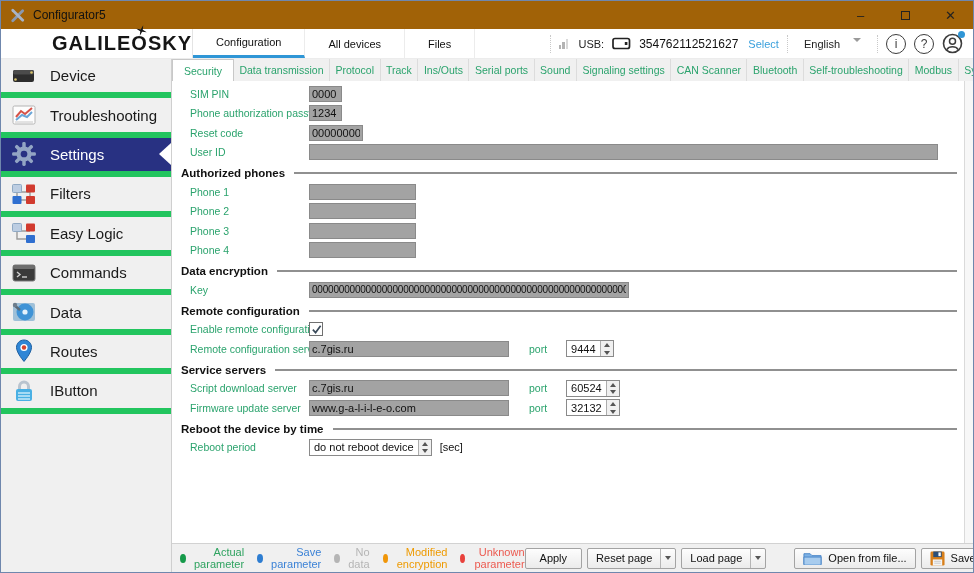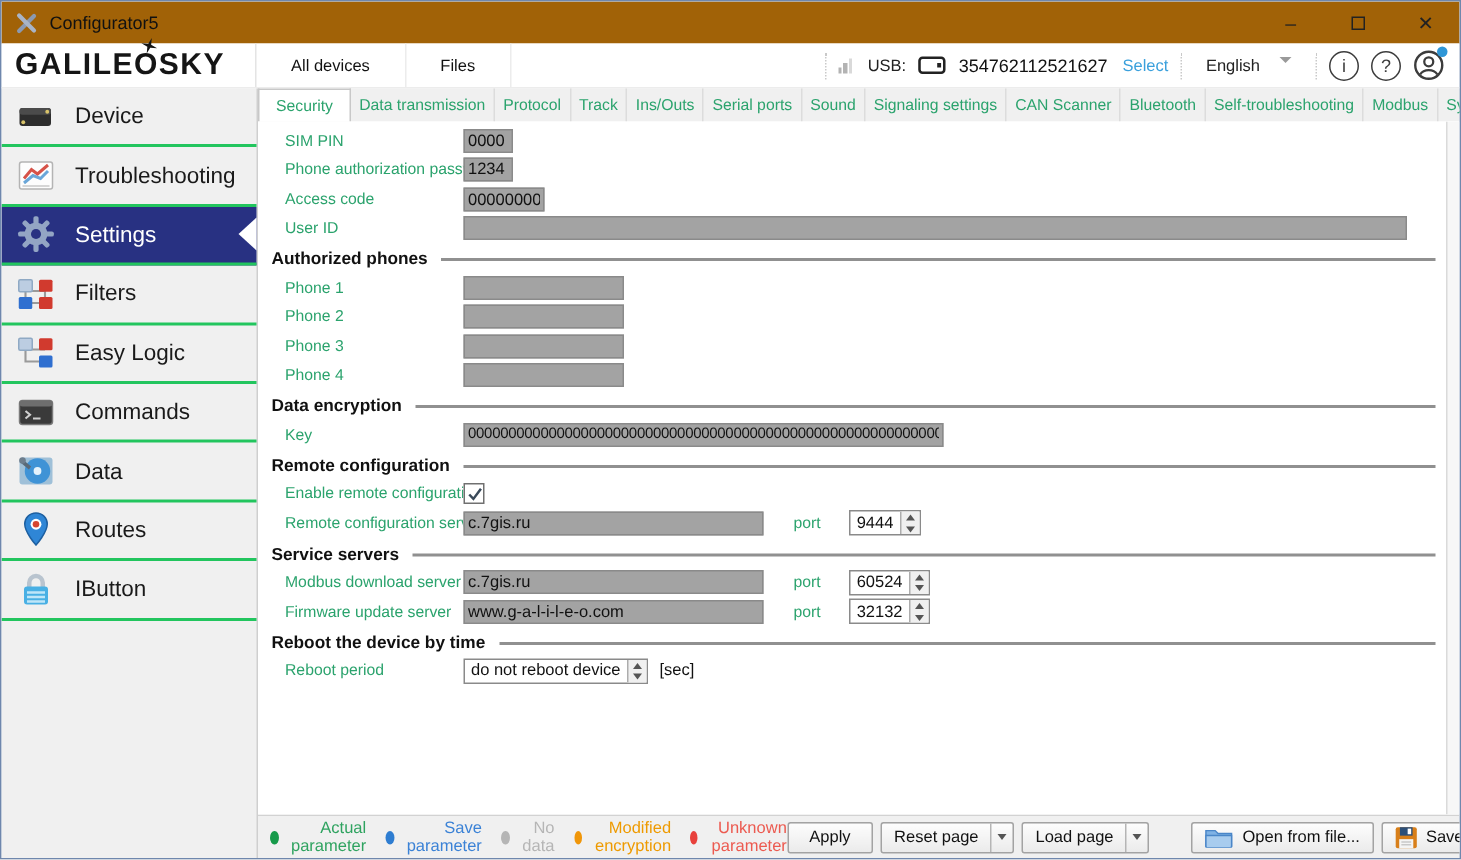--- a/index.html
+++ b/index.html
@@ -10,21 +10,21 @@
   
   .titlebar { height:28px; display:flex; align-items:center; padding-left:9px; background:#a16207; flex:0 0 auto; }
   .titlebar .app-icon { width:15px; height:15px; margin-right:8px; }
   .titlebar .title { font-size:12px; color:#111; }
   .win-controls { margin-left:auto; display:flex; height:28px; }
   .win-btn { width:45px; display:flex; align-items:center; justify-content:center; font-size:13px; color:#222; cursor:default; }
   .maxbox { width:9px; height:9px; border:1px solid #222; display:inline-block; }
 
   
   .header { height:30px; display:flex; align-items:stretch; background:#fff; border-bottom:1px solid #ececec; flex:0 0 auto; }
-  .logo-area { width:170px; flex:0 0 auto; display:flex; align-items:center; padding-left:9px; border-right:1px solid #e4e4e4; }
+  .logo-area { width:192px; flex:0 0 auto; display:flex; align-items:center; padding-left:9px; border-right:1px solid #e4e4e4;justify-content:flex-end; }
   .logo { position:relative; font-weight:bold; font-size:20px; letter-spacing:1px; color:#151515; white-space:nowrap; }
   .logo .o-wrap { position:relative; display:inline-block; }
   .logo .star { position:absolute; top:-7px; left:5px; }
   .main-tabs { display:flex; align-items:stretch; }
   .main-tab { display:flex; align-items:center; padding:0 23px; font-size:11px; color:#111; border-right:1px solid #ececec; position:relative; cursor:default; }
   .main-tab.active { border-bottom:3px solid #2f96d6; }
   .head-right { margin-left:auto; display:flex; align-items:center; padding-right:10px; gap:8px; }
   .vsep { width:1px; height:18px; border-left:1px dotted #c9c9c9; }
   .sigbars { display:flex; align-items:flex-end; gap:1px; height:10px; margin-right:2px; }
   .sigbars span { width:2.5px; background:#b3b3b3; display:block; }
@@ -34,21 +34,21 @@
   .select-link { font-size:11px; color:#3aa0dc; cursor:pointer; margin-left:2px; }
   .lang { display:flex; gap:13px; font-size:11px; color:#222; padding:0 8px; cursor:pointer; }
   .chev-down { width:0; height:0; border-left:4px solid transparent; border-right:4px solid transparent; border-top:4px solid #9a9a9a; }
   .hicon { width:20px; height:20px; border:1.6px solid #3c3c3c; border-radius:50%; display:flex; align-items:center; justify-content:center; font-size:12px; color:#3c3c3c; cursor:pointer; }
   .acct { position:relative; cursor:pointer; display:flex; }
   .acct .notif { position:absolute; top:-2px; right:-2px; width:7px; height:7px; border-radius:50%; background:#2f96d6; }
 
   
   .body { flex:1; display:flex; min-height:0; }
   .sidebar { width:171px; flex:0 0 auto; background:#f0f0f0; border-right:1px solid #cfcfcf; }
-  .side-item { height:39.4px; display:flex; align-items:center; gap:13px; padding-left:9px; border-bottom:2px solid #22c55e; font-size:15px; color:#1a1a1a; position:relative; cursor:pointer; }
+  .side-item { height:39.4px; display:flex; align-items:center; gap:13px; padding-left:9px; border-bottom:6px solid #22c55e; font-size:15px; color:#1a1a1a; position:relative; cursor:pointer; }
   .side-item .ico { width:27px; height:27px; display:flex; align-items:center; justify-content:center; }
   .side-item.active { background:#283182; color:#fff; }
   .side-item.active::after { content:""; position:absolute; right:0; top:50%; margin-top:-11px; width:0; height:0; border-top:11px solid transparent; border-bottom:11px solid transparent; border-right:12px solid #fff; }
 
   .main { flex:1; display:flex; flex-direction:column; min-width:0; }
 
   
   .subtabs { height:22px; background:#f0f0f0; display:flex; align-items:stretch; flex:0 0 auto; }
   .subtab { display:flex; align-items:center; padding:0 5.5px; font-size:10.5px; color:#2ba36d; border-right:1px solid #dcdcdc; cursor:pointer; white-space:nowrap; }
   .subtab.active { background:#fff; border:1px solid #c8c8c8; border-bottom:none; border-right:1px solid #c8c8c8; padding:0 11px; }
@@ -110,20 +110,23 @@
 
   <div class="header">
     <div class="logo-area">
       <div class="logo">
         <span>GALILE</span><span class="o-wrap"><span>O</span><svg class="star" width="11" height="11" viewBox="0 0 12 12">
               <path d="M6 0 L7.1 4.9 L12 6 L7.1 7.1 L6 12 L4.9 7.1 L0 6 L4.9 4.9 Z" fill="#151515" transform="rotate(18 6 6)"></path>
             </svg></span><span>SKY</span>
       </div>
     </div>
     <div class="main-tabs">
+      <div class="main-tab active">
+          <span>Configuration</span>
+        </div>
       <div class="main-tab">
           <span>All devices</span>
         </div>
       <div class="main-tab">
           <span>Files</span>
         </div>
     </div>
     <div class="head-right">
       <span class="vsep"></span>
       <span class="sigbars">
@@ -318,21 +321,21 @@
       <div class="content">
         <div class="row">
           <span class="lbl">SIM PIN</span>
           <input class="inp w-xs" value="0000" style="">
         </div>
         <div class="row">
           <span class="lbl">Phone authorization password</span>
           <input class="inp w-xs" value="1234" style="">
         </div>
         <div class="row">
-          <span class="lbl">Access code</span>
+          <span class="lbl">Reset code</span>
           <input class="inp w-sm" value="00000000" style="">
         </div>
         <div class="row">
           <span class="lbl">User ID</span>
           <input class="inp w-full" value="" style="">
         </div>
 
         <div class="sect">
           <span class="st">Authorized phones</span>
             <span class="line"></span>
@@ -392,21 +395,21 @@
                 </span>
               </span>
           </span>
         </div>
 
         <div class="sect">
           <span class="st">Service servers</span>
             <span class="line"></span>
         </div>
         <div class="row">
-          <span class="lbl">Modbus download server</span>
+          <span class="lbl">Script download server</span>
           <input class="inp w-srv" value="c.7gis.ru" style="">
           <span class="portgrp">
             <span class="port-lbl">port</span>
             <span class="spin">
                 <span class="val">60524</span>
                 <span class="btns">
                   <span>
                     <i class="tri-up"></i>
                   </span>
                   <span>

